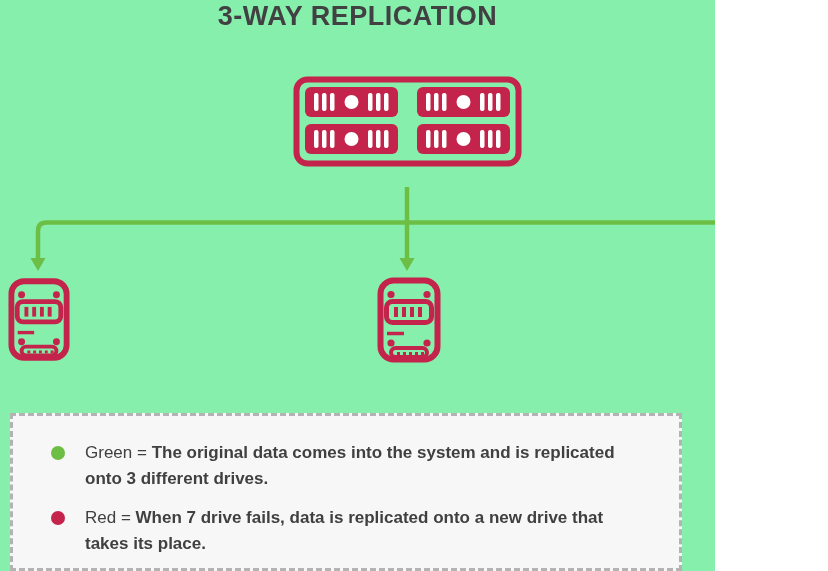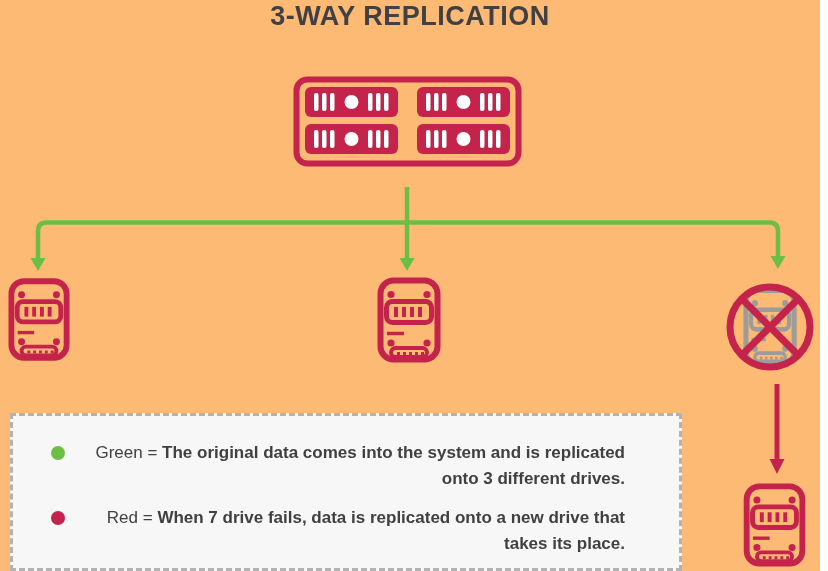--- a/index.html
+++ b/index.html
@@ -8,22 +8,22 @@
     --gray:#9C9C9B;
     --title-color:#414042;
     --text-color:#404041;
     --legend-bg:#F7F7F7;
     --legend-border:#B3B3B3;
   }
   *{margin:0;padding:0;box-sizing:border-box;}
   html,body{background:#fff;}
   .canvas{
     position:relative;
-    width:820px;height:571px;
-    background:#fdba74;
+    width:715px;height:571px;
+    background:#86efac;
     overflow:hidden;
     font-family:"Liberation Sans", sans-serif;
   }
   .title{
     position:absolute;top:1px;left:0;right:0;
     text-align:center;
     font-size:27px;font-weight:800;letter-spacing:.5px;
     color:var(--title-color);
   }
   .abs{position:absolute;}
@@ -36,21 +36,20 @@
   .r-line{stroke:var(--red);stroke-width:5;fill:none;}
   .r-head{fill:var(--red);}
   .stroke-cur{stroke:currentColor;fill:none;}
   
   .legend{
     position:absolute;left:10px;top:413px;
     width:672px;height:158px;
     background:var(--legend-bg);
     border:3px dashed var(--legend-border);
     padding:24px 20px 4px 38px;
-    text-align:right;
   }
   .legend-item{display:flex;align-items:flex-start;margin-bottom:13px;}
   .bullet{
     width:14px;height:14px;border-radius:50%;
     flex:0 0 14px;margin:6px 20px 0 0;
   }
   .bullet.green{background:var(--green);}
   .bullet.red{background:var(--red);}
   .legend-text{
     font-size:17px;line-height:26px;color:var(--text-color);

